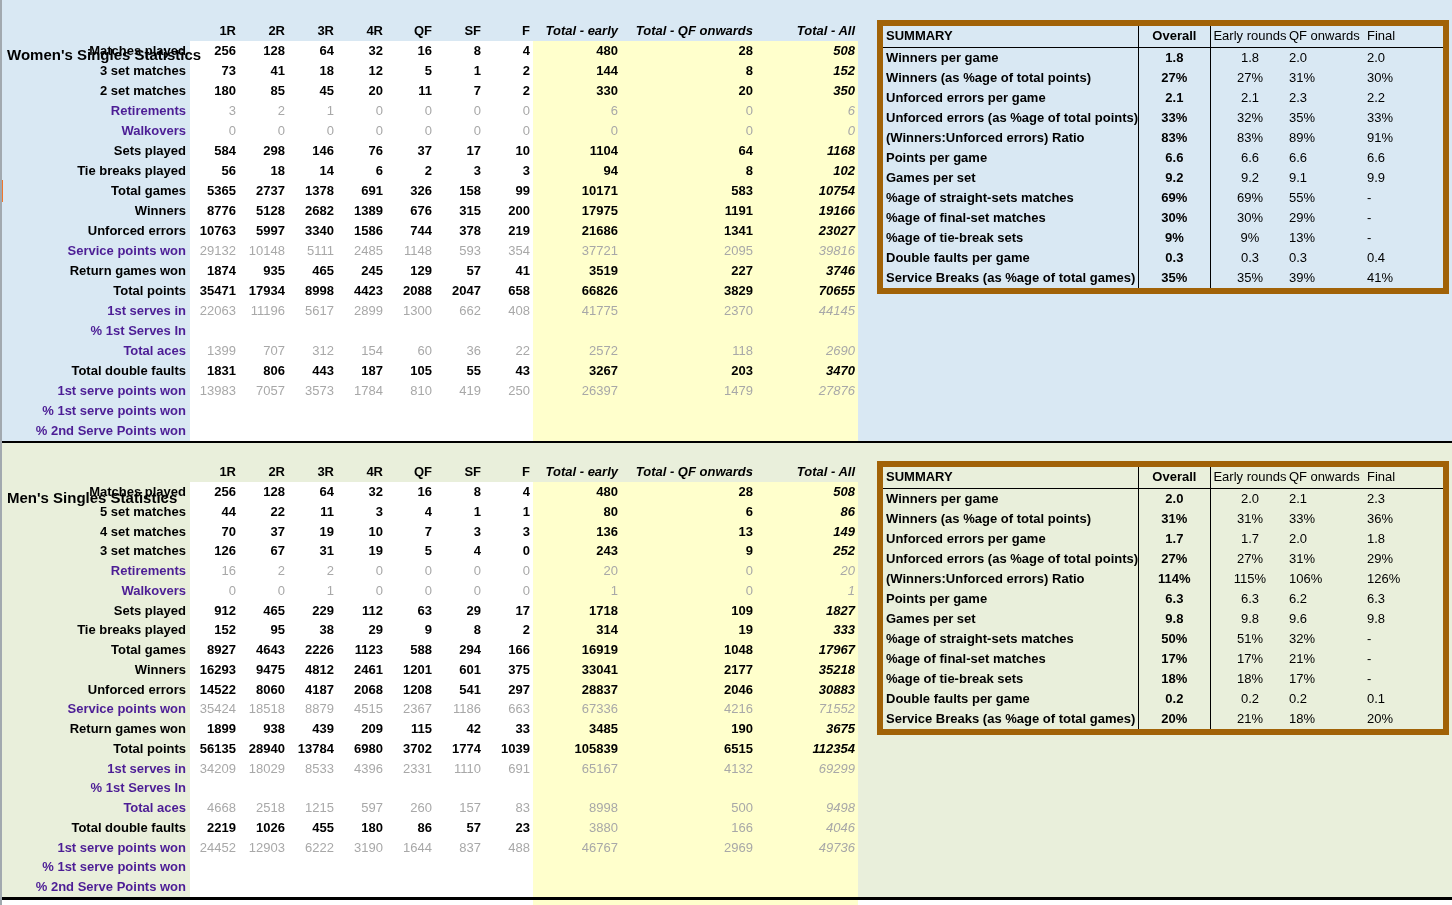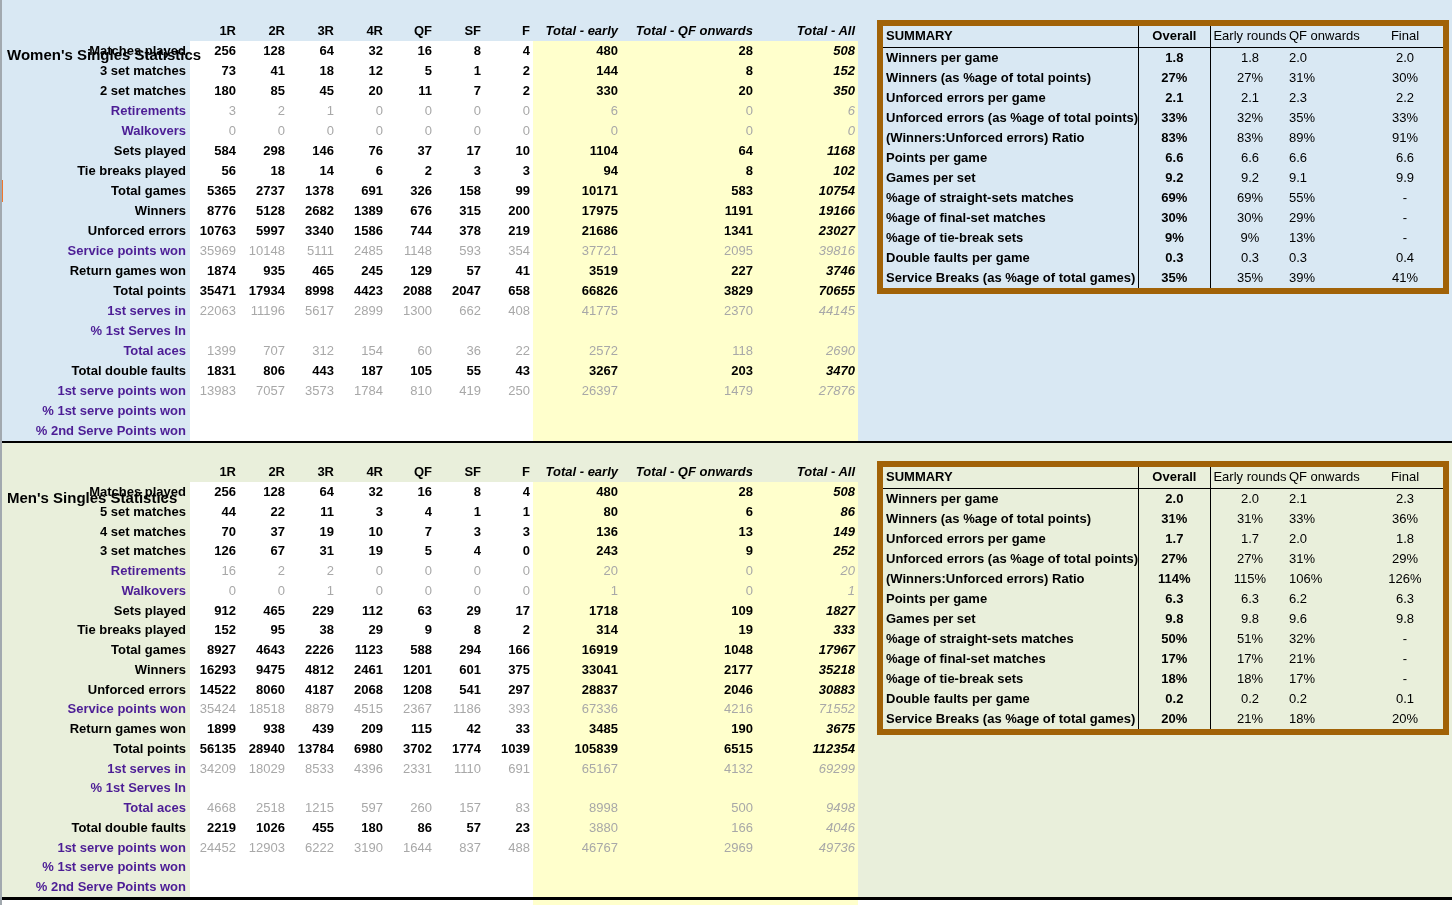--- a/index.html
+++ b/index.html
@@ -40,21 +40,21 @@
   
   .summary{position:absolute;left:877px;width:572px;border:6px solid #a16207;box-sizing:border-box;background:transparent;}
   .band.women .summary{top:20px;}
   .band.men .summary{top:18px;}
   .srow{display:flex;height:20px;line-height:20px;}
   .srow .sc{box-sizing:border-box;white-space:nowrap;overflow:hidden;}
   .sc.slabel{width:259px;padding-left:3px;border-right:1.5px solid #000;font-weight:bold;text-align:left;}
   .sc.soverall{width:73px;border-right:1.5px solid #000;text-align:center;font-weight:bold;}
   .sc.s1{width:79px;text-align:center;}
   .sc.s2{width:79px;text-align:left;}
-  .sc.s3{width:77px;text-align:center;}
+  .sc.s3{width:77px;text-align:left;}
   .srow.shdr{border-bottom:1.5px solid #000;height:21px;line-height:20px;}
   .srow.shdr .s1,.srow.shdr .s2,.srow.shdr .s3{font-weight:normal;}
 </style>
 </head>
 <body>
 
 <div class="canvas">
 
   <section class="band women">
     <div class="white-area"></div>
@@ -199,21 +199,21 @@
           <div class="c v">1586</div>
           <div class="c v">744</div>
           <div class="c v">378</div>
           <div class="c v">219</div>
           <div class="c t0 tot-bold">21686</div>
           <div class="c t1 tot-bold">1341</div>
           <div class="c t2 tot-bold">23027</div>
         </div>
         <div class="row gray">
           <div class="c label">Service points won</div>
-          <div class="c v">35969</div>
+          <div class="c v">29132</div>
           <div class="c v">10148</div>
           <div class="c v">5111</div>
           <div class="c v">2485</div>
           <div class="c v">1148</div>
           <div class="c v">593</div>
           <div class="c v">354</div>
           <div class="c t0 tot-gray">37721</div>
           <div class="c t1 tot-gray">2095</div>
           <div class="c t2 tot-gray">39816</div>
         </div>
@@ -595,21 +595,21 @@
           <div class="c t2 tot-bold">30883</div>
         </div>
         <div class="row gray">
           <div class="c label">Service points won</div>
           <div class="c v">35424</div>
           <div class="c v">18518</div>
           <div class="c v">8879</div>
           <div class="c v">4515</div>
           <div class="c v">2367</div>
           <div class="c v">1186</div>
-          <div class="c v">393</div>
+          <div class="c v">663</div>
           <div class="c t0 tot-gray">67336</div>
           <div class="c t1 tot-gray">4216</div>
           <div class="c t2 tot-gray">71552</div>
         </div>
         <div class="row bold">
           <div class="c label">Return games won</div>
           <div class="c v">1899</div>
           <div class="c v">938</div>
           <div class="c v">439</div>
           <div class="c v">209</div>

